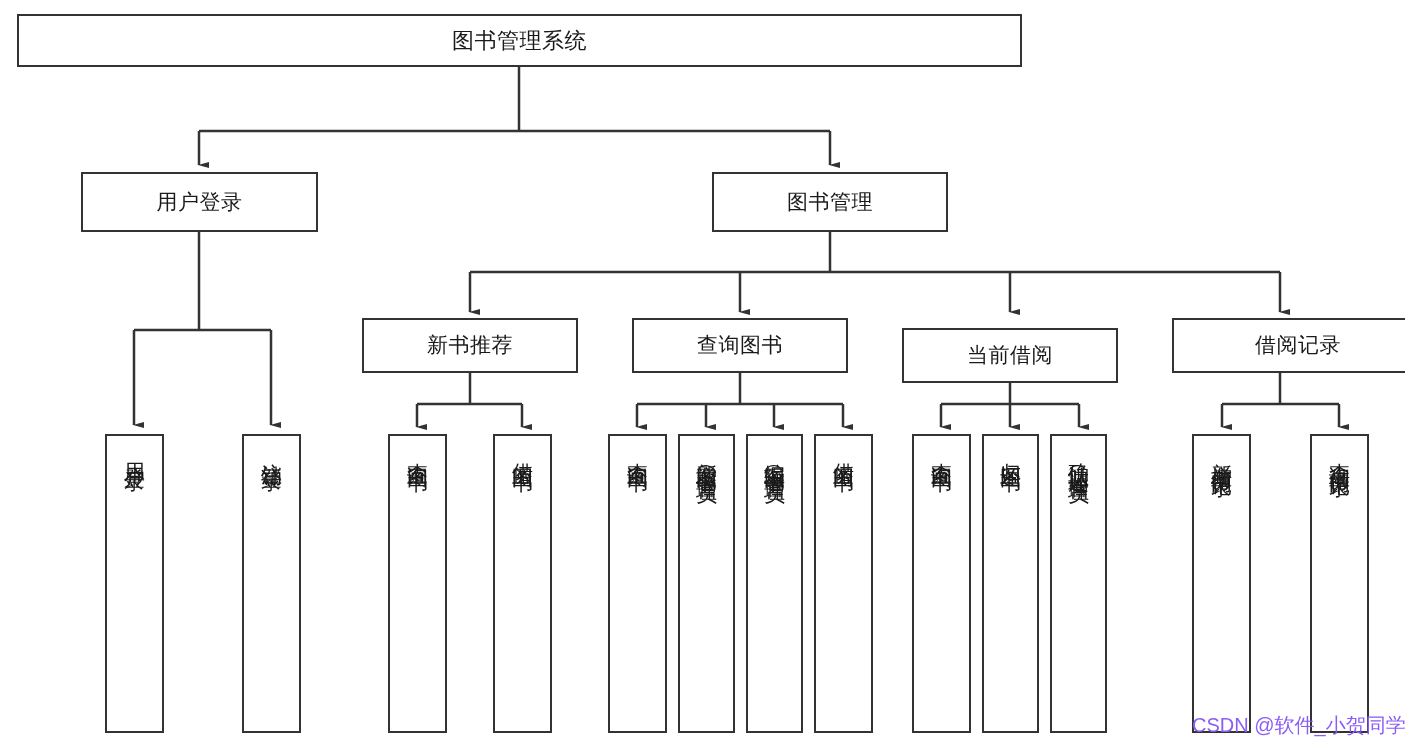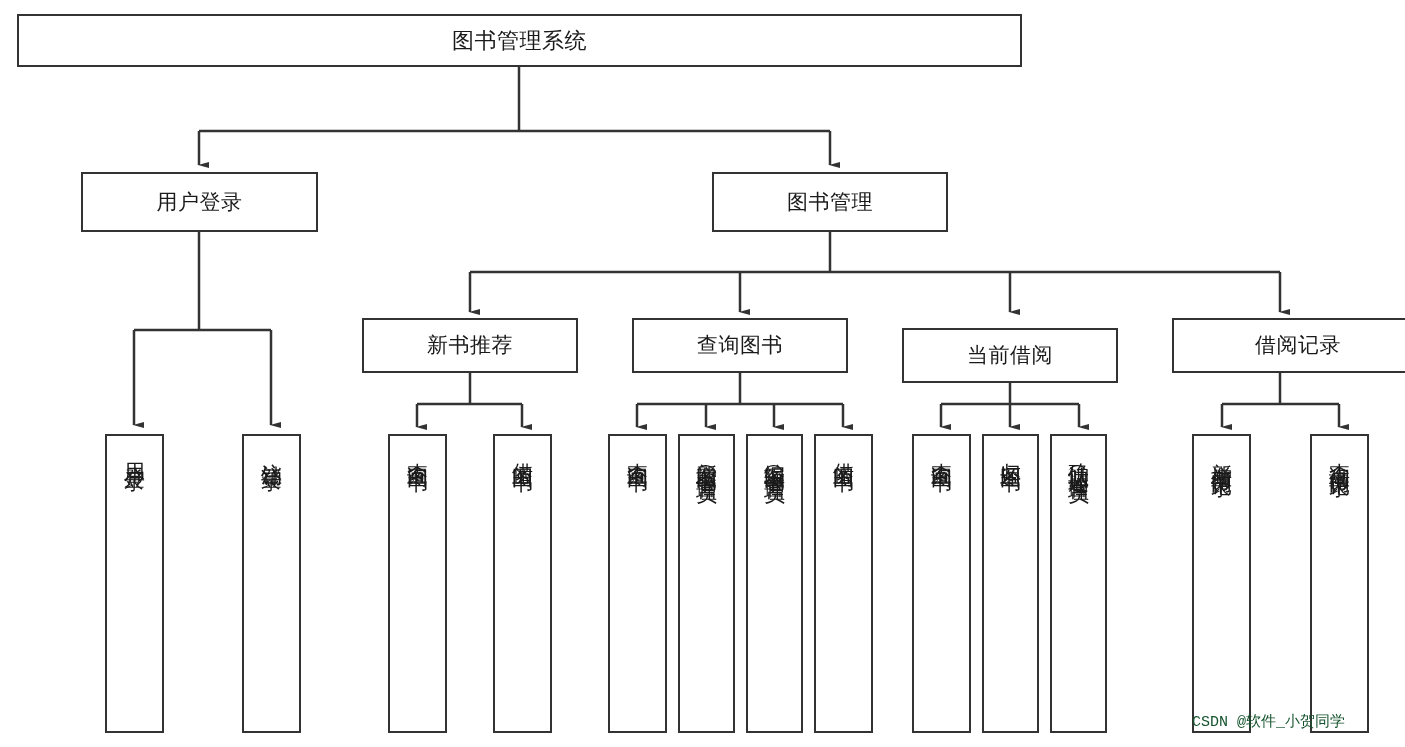--- a/index.html
+++ b/index.html
@@ -57,25 +57,25 @@
     text-orientation: upright;
     font-size: 21px;
     letter-spacing: 3px;
     line-height: 1.05;
   }
   .node.root .node-label { font-size: 22px; }
   .watermark {
     position: absolute;
     left: 1192px;
     top: 712px;
-    font-size: 15px;
-    color: #14532d;
+    font-size: 20px;
+    color: #8b5cf6;
     white-space: nowrap;
     z-index: 3;
-    font-family: Liberation Mono, monospace;
+    font-family: Liberation Sans, sans-serif;
   }
 </style>
 </head>
 <body>
 
 <div id="diagram-root">
 
   <svg id="edges" viewBox="0 0 1405 747" xmlns="http://www.w3.org/2000/svg">
     <defs>
       <marker id="arrowhead" markerWidth="10" markerHeight="12" refX="3" refY="10" orient="auto" markerUnits="userSpaceOnUse">

